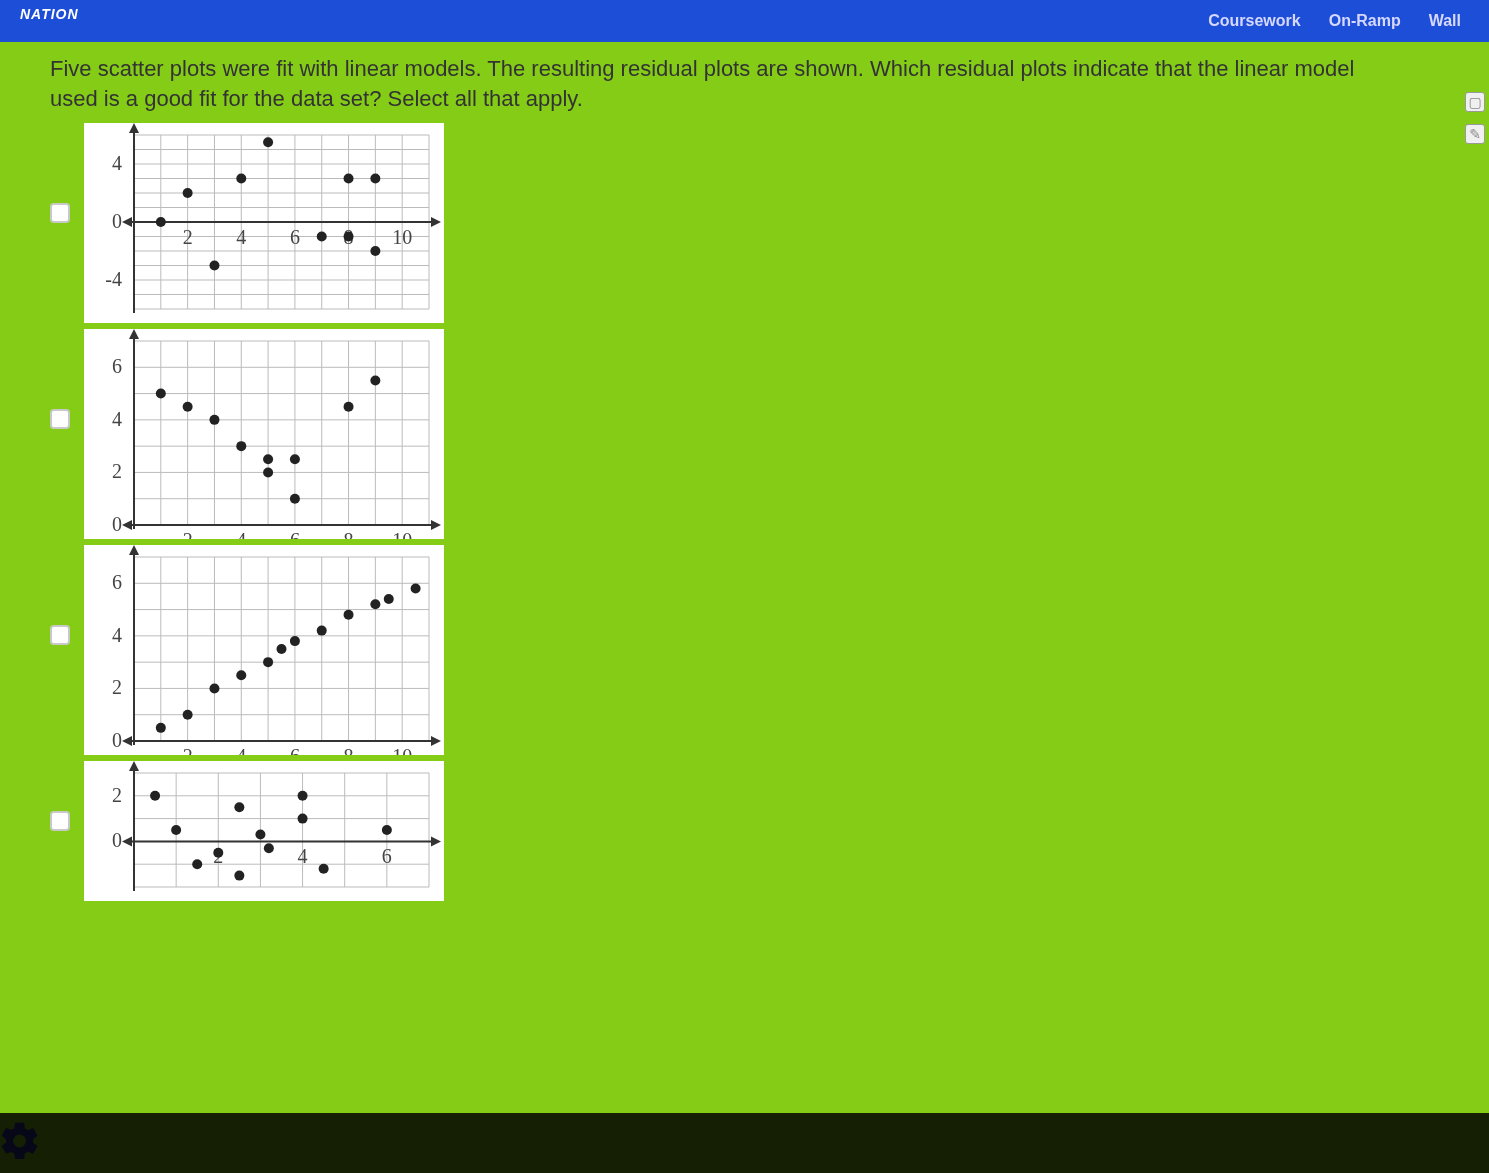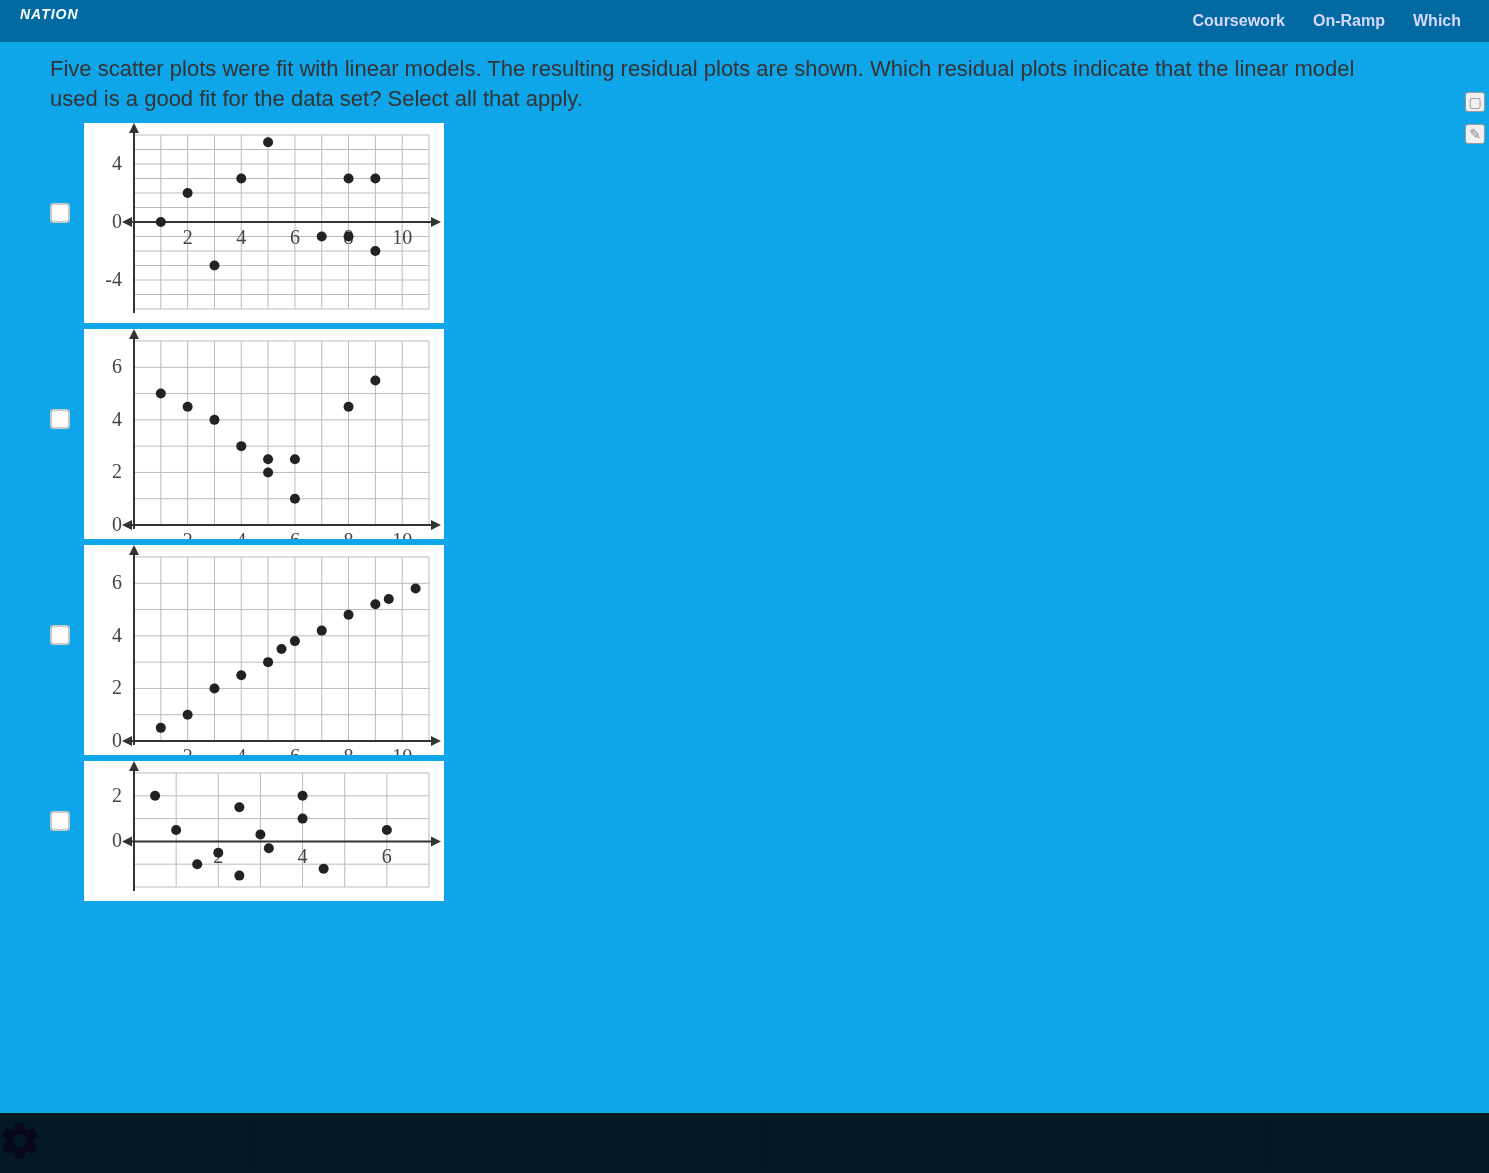--- a/index.html
+++ b/index.html
@@ -5,21 +5,21 @@
     * { box-sizing: border-box; margin: 0; padding: 0; }
     body {
       font-family: Arial, sans-serif;
       background: #f8f8f8;
       width: 1489px;
       height: 1173px;
       overflow: hidden;
       position: relative;
     }
     .topbar {
-      background: #0369a1;
+      background: #1d4ed8;
       height: 42px;
       display: flex;
       align-items: center;
       justify-content: flex-end;
       padding: 0 28px 0 12px;
       gap: 28px;
       color: #d6d8ff;
       font-size: 16px;
     }
     .logo {
@@ -28,21 +28,21 @@
       top: 6px;
       color: white;
       font-weight: bold;
       font-size: 14px;
       letter-spacing: 1px;
       font-style: italic;
     }
     .topbar a { color: #d6d8ff; cursor: pointer; font-weight: bold; }
     .content {
       padding: 12px 50px 0 50px;
-      background: #0ea5e9;
+      background: #84cc16;
       height: calc(100% - 42px);
       position: relative;
     }
     .question {
       font-size: 22px;
       color: #333;
       line-height: 1.35;
       margin-bottom: 10px;
       padding-right: 40px;
     }
@@ -111,21 +111,21 @@
       opacity: 0.85;
     }
   </style>
 </head>
 <body>
 
 <div class="topbar">
   <span class="logo">NATION</span>
   <a>Coursework</a>
   <a>On-Ramp</a>
-  <a>Which</a>
+  <a>Wall</a>
 </div>
 
 <div class="content">
   <div class="question">Five scatter plots were fit with linear models. The resulting residual plots are shown. Which residual plots indicate that the linear model used is a good fit for the data set? Select all that apply.</div>
 
   <div class="side-icons">
     <div>▢</div>
     <div>✎</div>
   </div>
 

